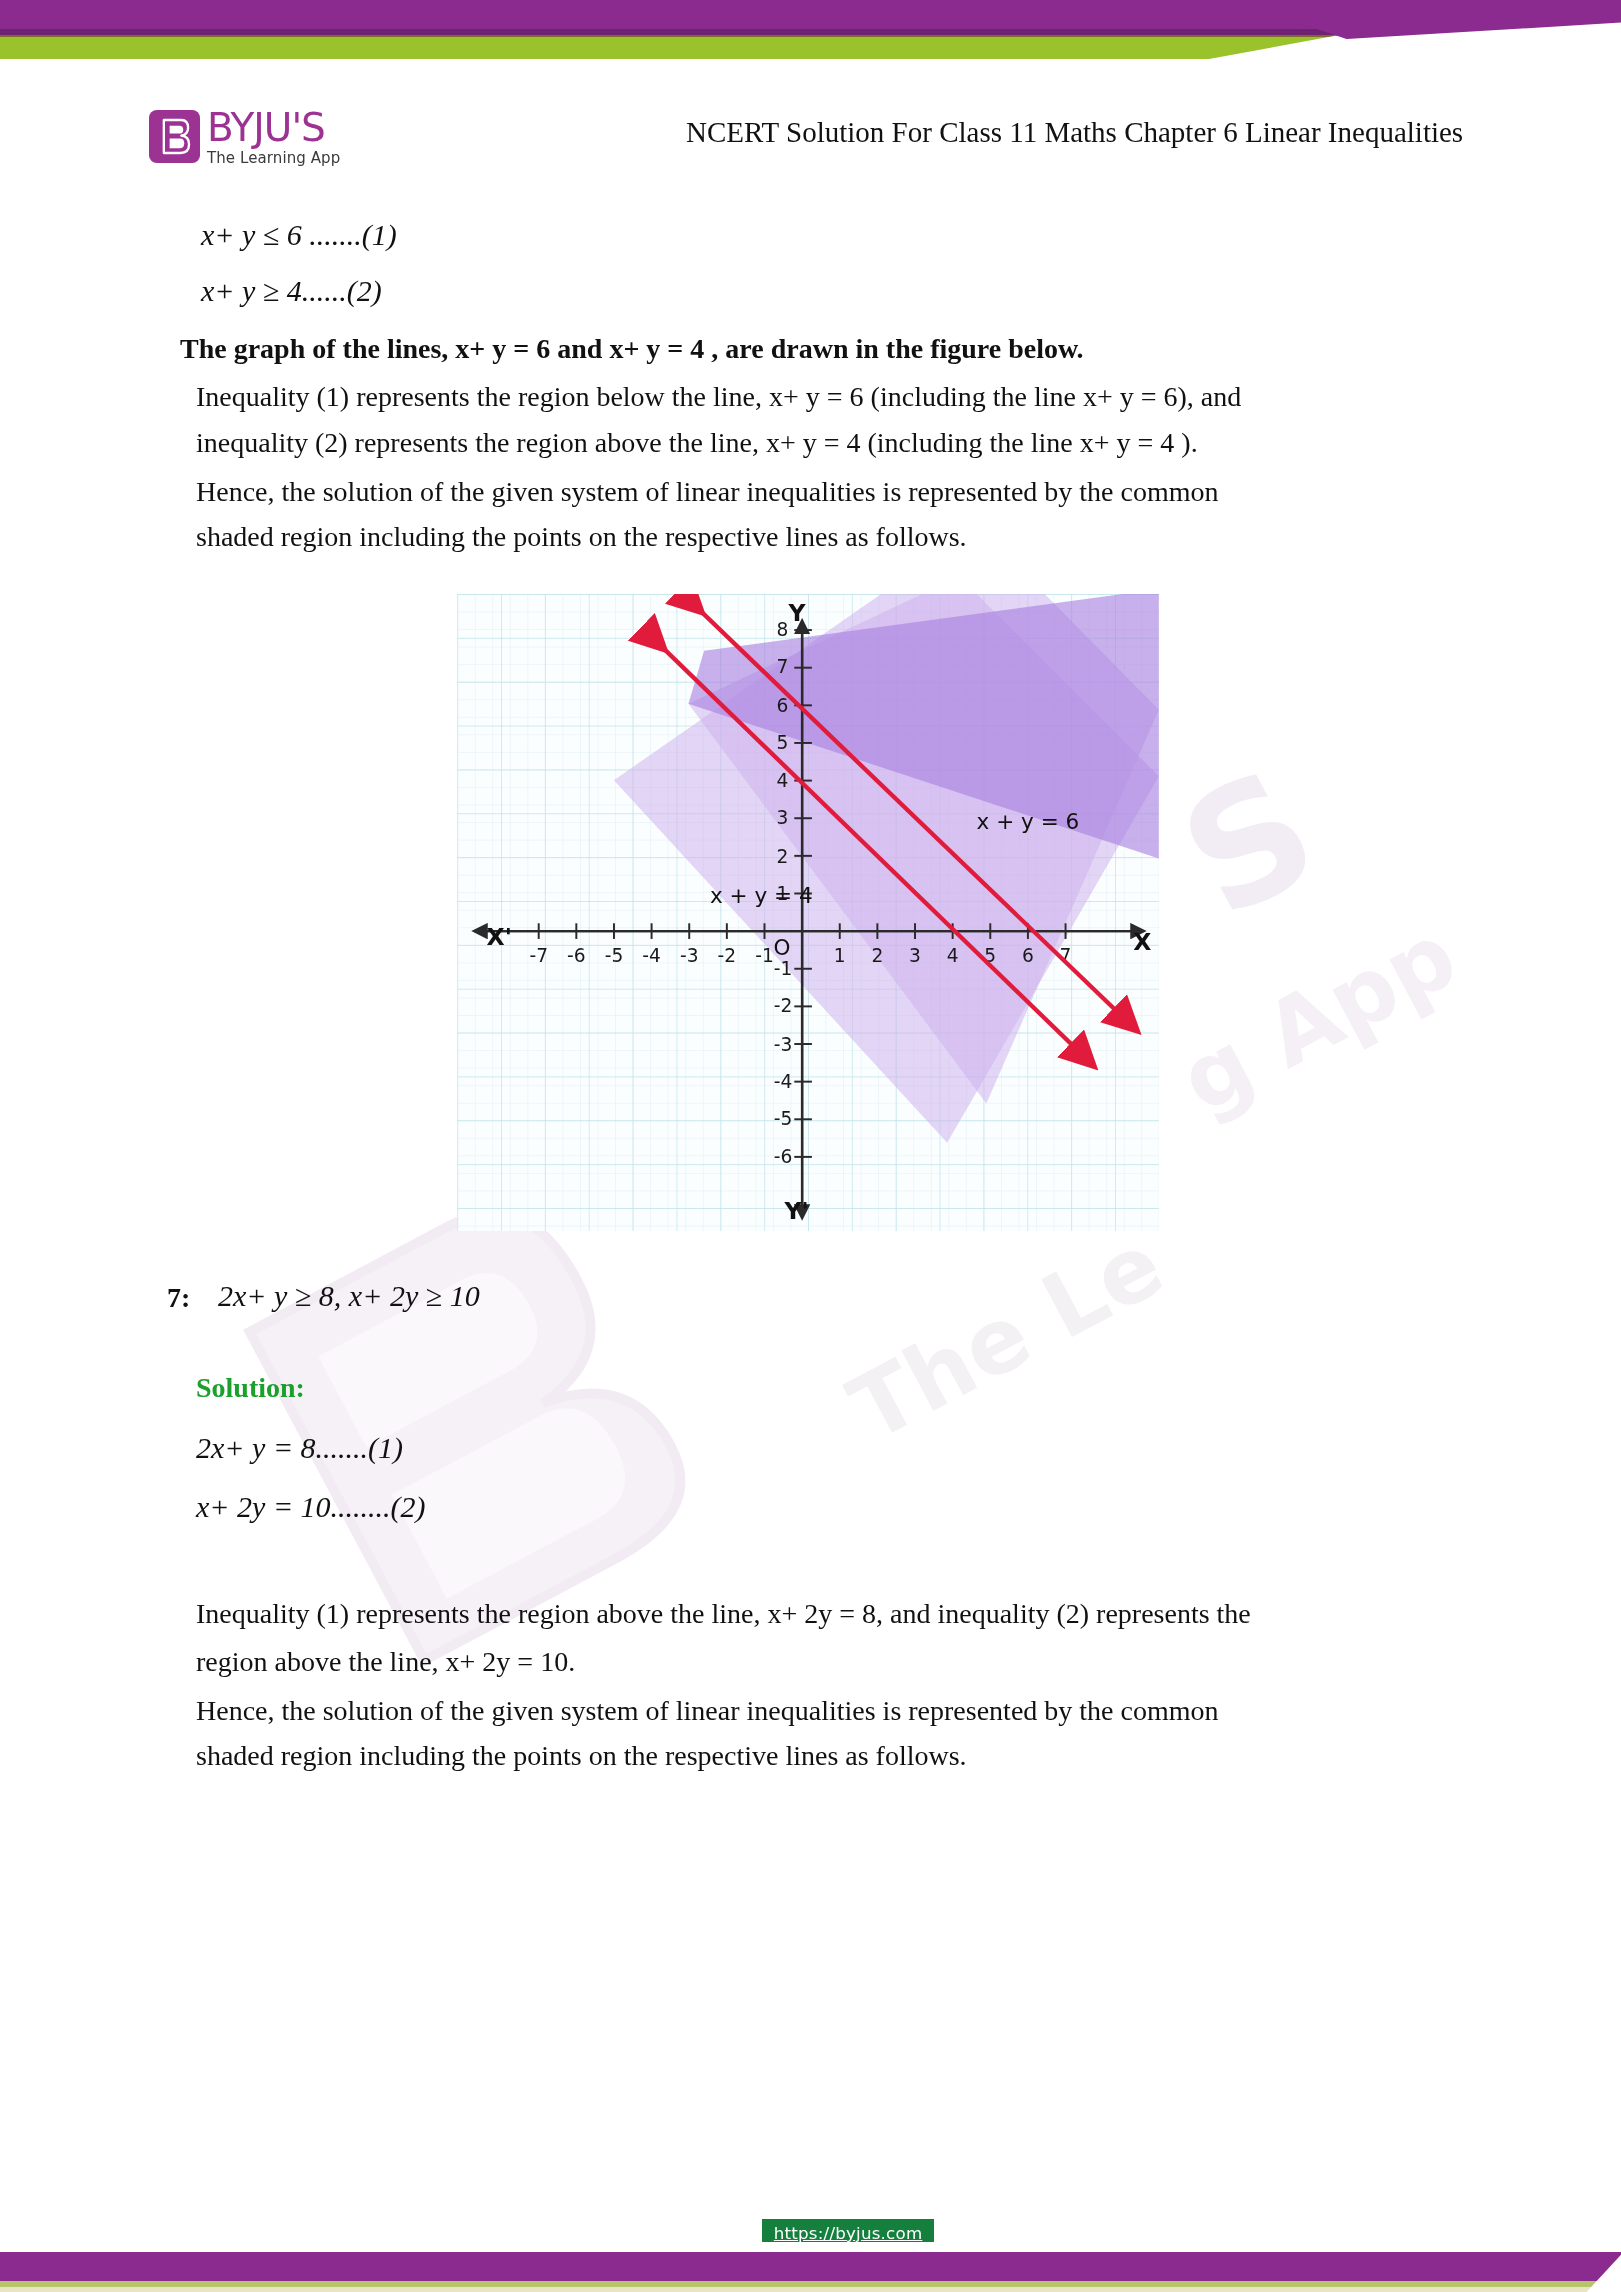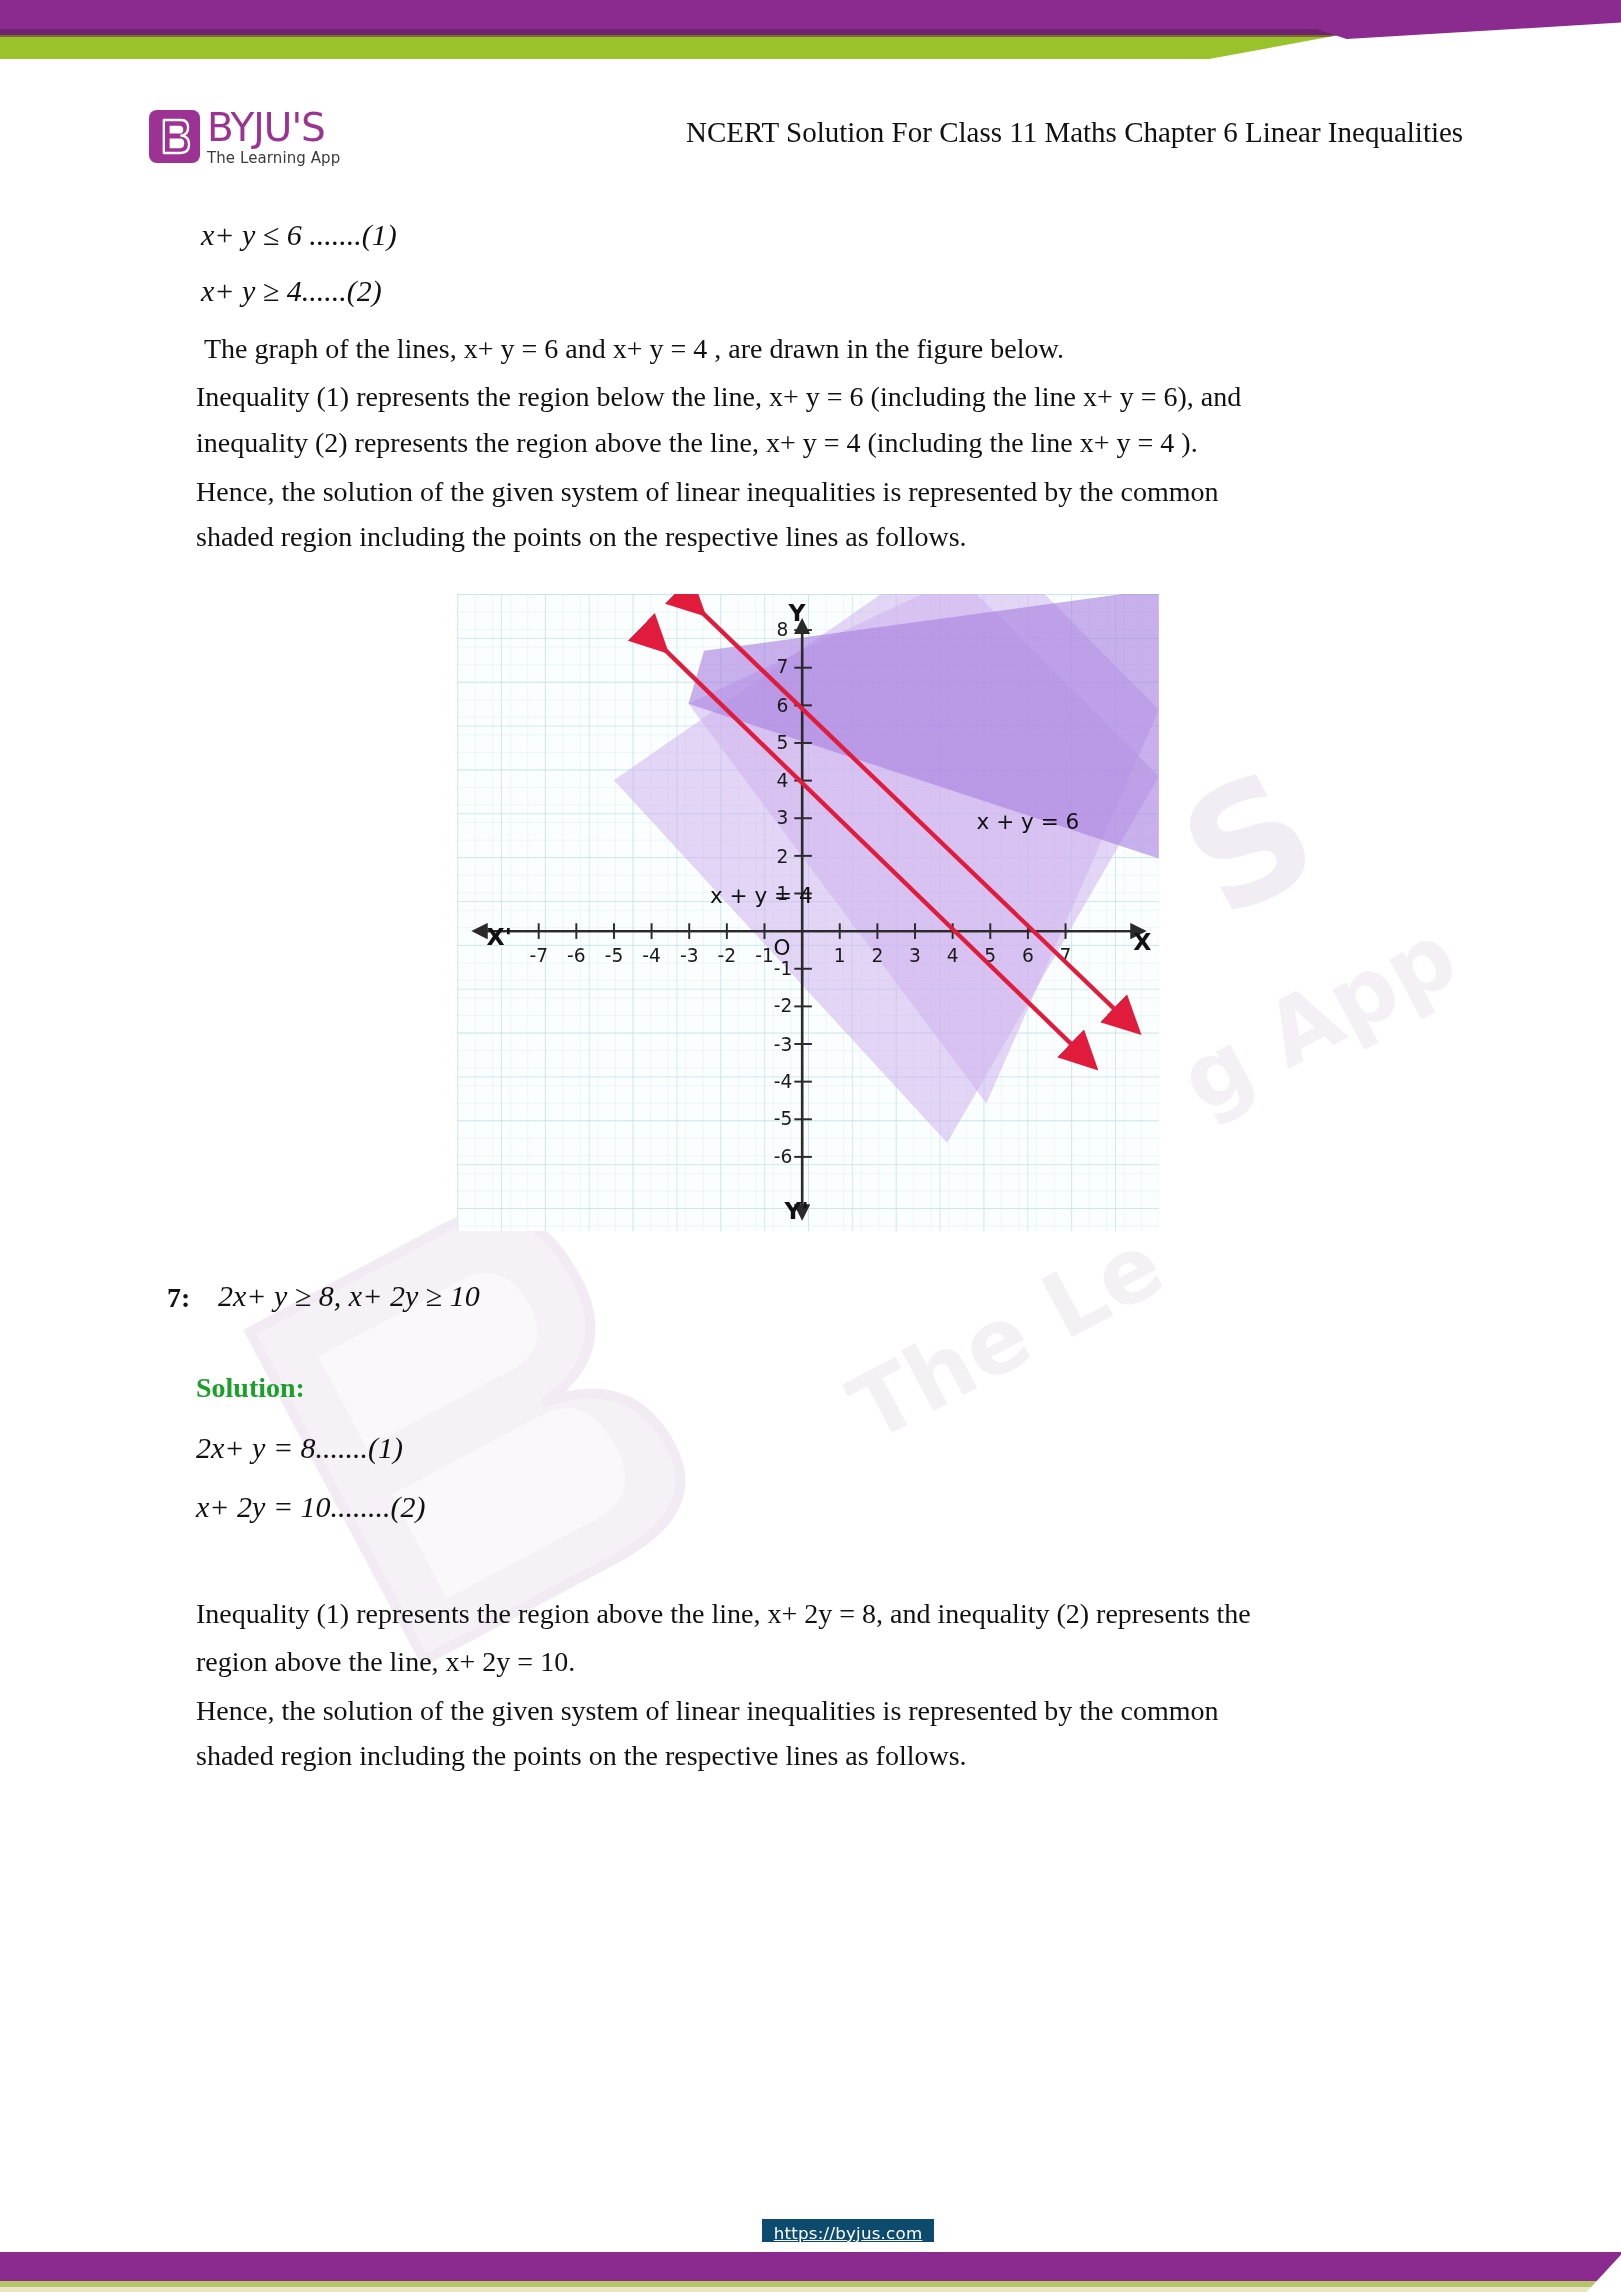--- a/index.html
+++ b/index.html
@@ -50,21 +50,21 @@
   
   .wm{position:absolute;color:#f0e8f2;pointer-events:none;user-select:none;}
   .wm-s{left:1191px;top:750px;font-family:"DejaVu Sans",sans-serif;font-weight:bold;
         font-size:162px;transform:rotate(-28deg);color:#f2ecf4;}
   .wm-gapp{left:1171px;top:965px;font-family:"DejaVu Sans",sans-serif;font-weight:bold;
         font-size:90px;transform:rotate(-28deg);color:#f4f0f5;}
   .wm-b{left:245px;top:1206px;width:421px;height:421px;transform:rotate(-28deg);}
   .wm-the{left:838px;top:1284px;font-family:"DejaVu Sans",sans-serif;font-weight:bold;
         font-size:90px;transform:rotate(-28deg);color:#f4f1f5;}
   
-  .footer-link{position:absolute;left:762px;top:2219px;background:#0c4a6e;color:#fff;
+  .footer-link{position:absolute;left:762px;top:2219px;background:#15803d;color:#fff;
                font-family:"DejaVu Sans",sans-serif;font-size:16.7px;padding:3.9px 11.8px;
                letter-spacing:0.2px;}
   
   .graph{position:absolute;left:457px;top:594px;width:702px;height:637px;}
   .graph svg{display:block;}
 </style>
 </head>
 <body>
 
 <div class="top-banner">
@@ -101,21 +101,21 @@
     <path d="M120 95 L285 95 Q335 95 335 150 Q335 200 285 200 L120 200 Z" fill="#fbf8fc"></path>
     <path d="M120 255 L292 255 Q345 255 345 320 Q345 375 292 375 L120 375 Z" fill="#fbf8fc"></path>
   </svg>
 </div>
 
 <div class="content">
 
   <div class="ln eqline math" style="left:201px;top:218px;">x+ y ≤ 6 .......(1)</div>
   <div class="ln eqline math" style="left:201px;top:274px;">x+ y ≥ 4......(2)</div>
 
-  <div class="ln para" style="left:204px;top:330px;">The graph of the lines,  x+ y = 6  and  x+ y = 4 , are drawn in the figure below.</div>
+  <div class="ln para" style="left:180px;top:330px;font-weight:bold;">The graph of the lines,  x+ y = 6  and  x+ y = 4 , are drawn in the figure below.</div>
   <div class="ln para" style="left:196px;top:378px;">Inequality (1) represents the region below the line,  x+ y = 6  (including the line  x+ y = 6), and</div>
   <div class="ln para" style="left:196px;top:424px;">inequality (2) represents the region above the line,  x+ y = 4  (including the line  x+ y = 4 ).</div>
   <div class="ln para" style="left:196px;top:473px;width:1255px;text-align:justify;">Hence, the solution of the given system of linear inequalities is represented by the common</div>
   <div class="ln para" style="left:196px;top:518px;">shaded region including the points on the respective lines as follows.</div>
 
   <div class="graph">
     <svg width="702" height="637" viewBox="0 0 716 650" aria-hidden="true">
       <defs>
         <pattern id="minor" width="17.9" height="17.9" patternUnits="userSpaceOnUse">
           <path d="M17.9 0 L0 0 0 17.9" fill="none" stroke="#ddeef2" stroke-width="1"></path>

